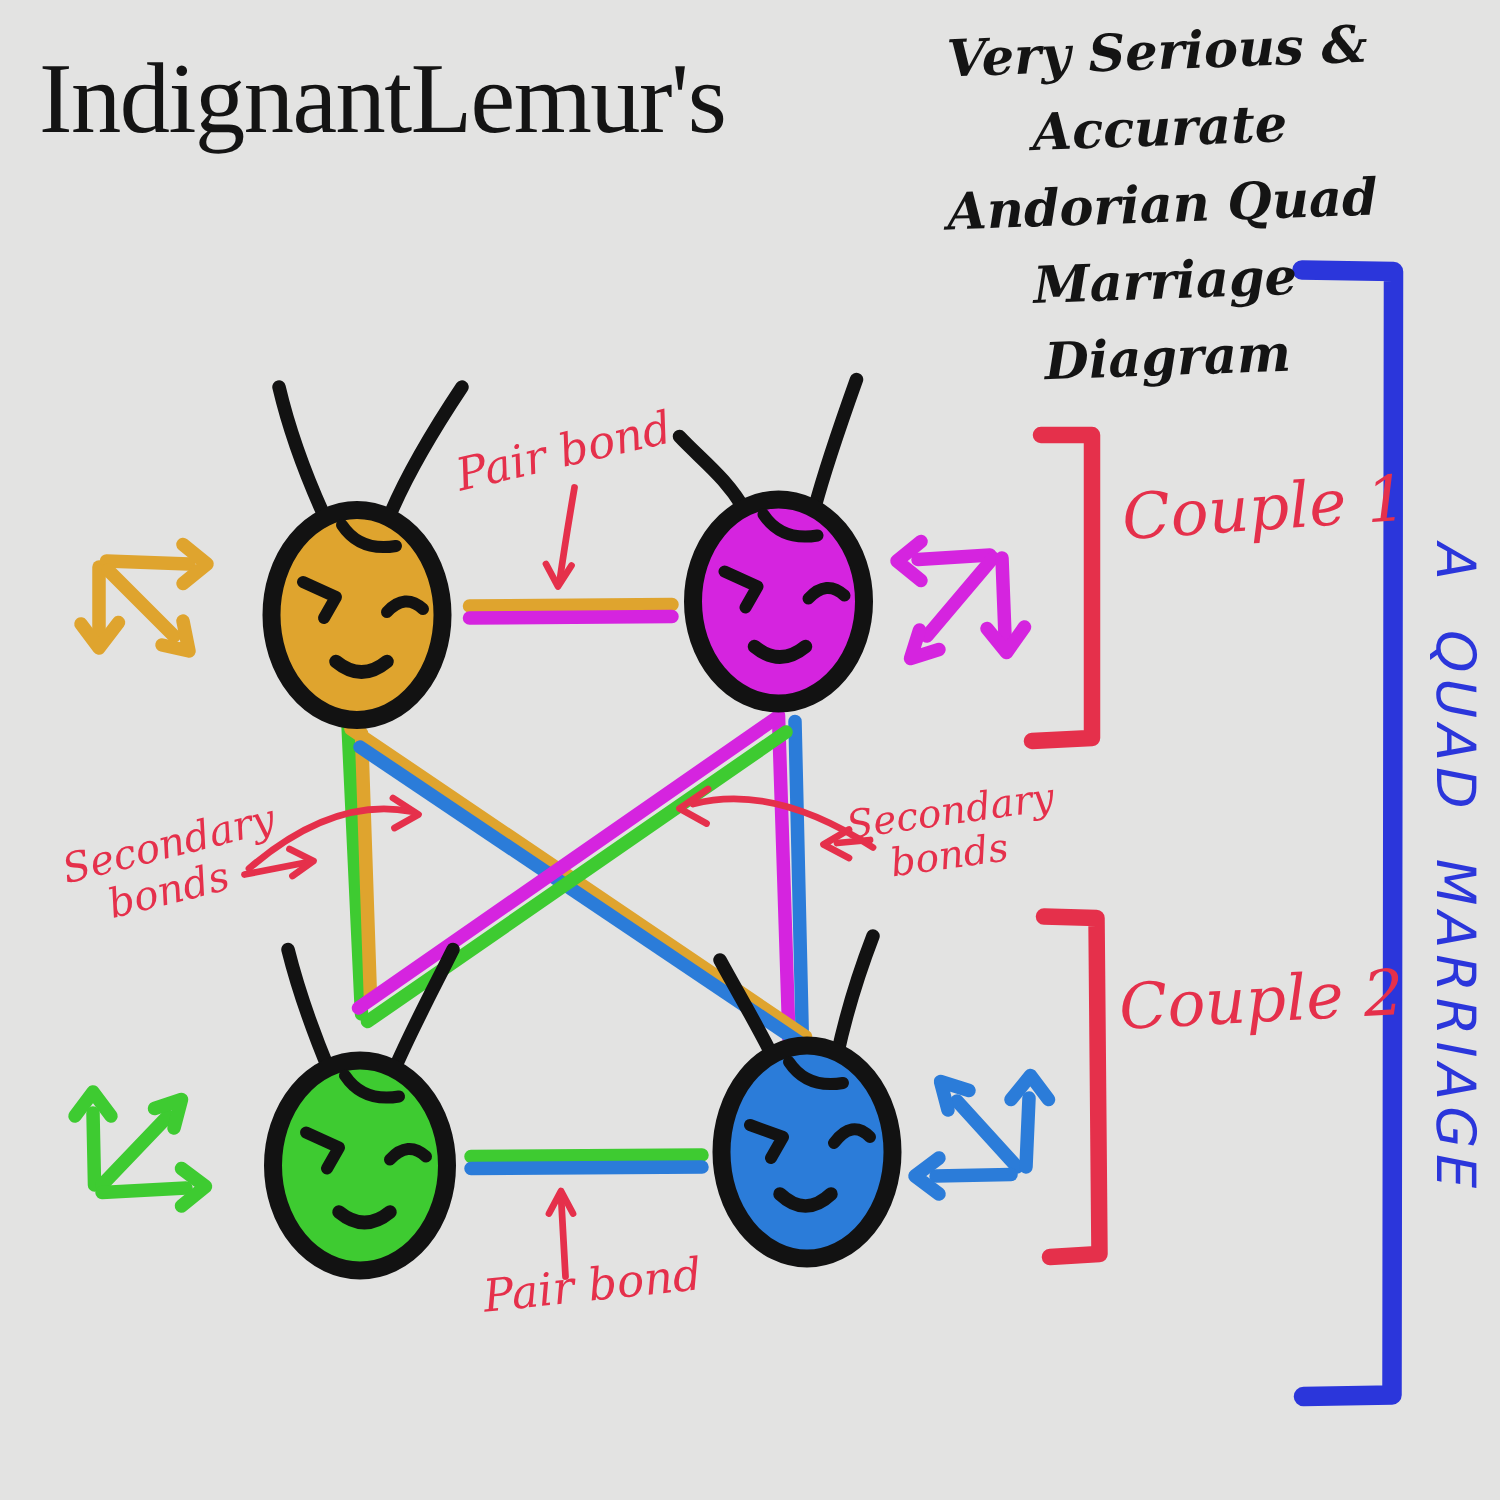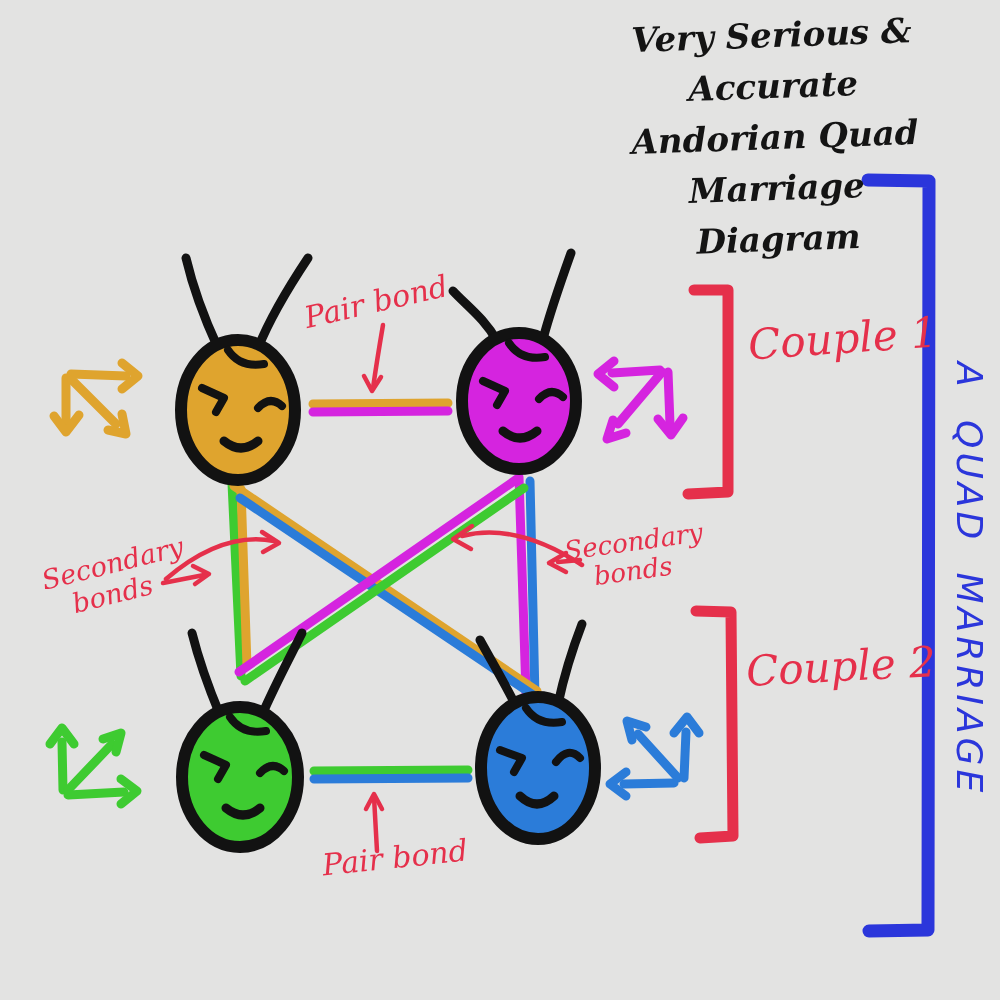--- a/index.html
+++ b/index.html
@@ -158,20 +158,21 @@
       <path d="M566,553 L549,563 L566,572"></path>
       <path d="M582,565 Q516,522 462,536"></path>
       <path d="M472,526 L453,539 L471,549"></path>
     </g>
 
     <path d="M694,290 L728,290 L728,492 L688,494" stroke-width="11" stroke-linecap="round" stroke-linejoin="round" fill="none" stroke="#E5304B"></path>
     <path d="M696,611 L731,612 L733,836 L700,838" stroke-width="11" stroke-linecap="round" stroke-linejoin="round" fill="none" stroke="#E5304B"></path>
     <path d="M868,180 L929,181 L928,930 L869,931" stroke-width="13" stroke-linecap="round" stroke-linejoin="round" fill="none" stroke="#2B36DB"></path>
   </svg>
 
+  <div class="lbl title-author">IndignantLemur's</div>
 
   <div class="lbl subtitle">
     <div>Very Serious &amp; Accurate</div>
     <div>Andorian Quad Marriage</div>
     <div>Diagram</div>
   </div>
 
   <div class="lbl hand pairbond-top">Pair bond</div>
   <div class="lbl hand pairbond-bottom">Pair bond</div>
 

